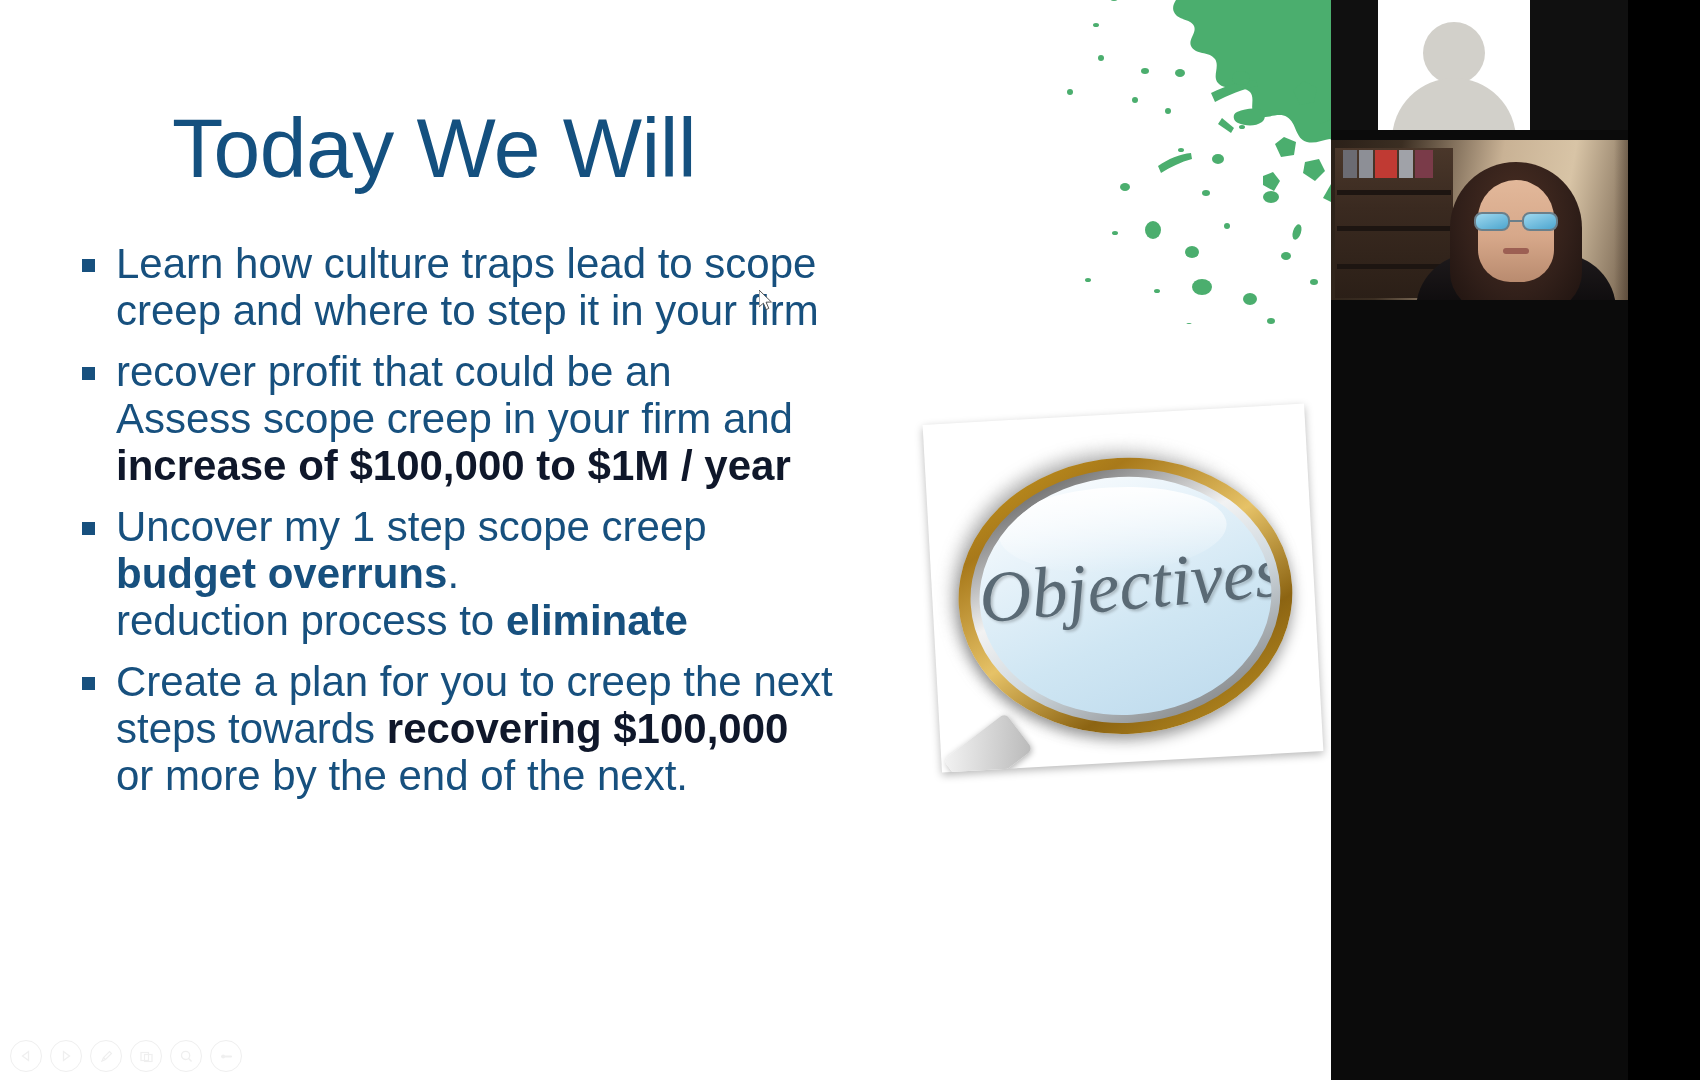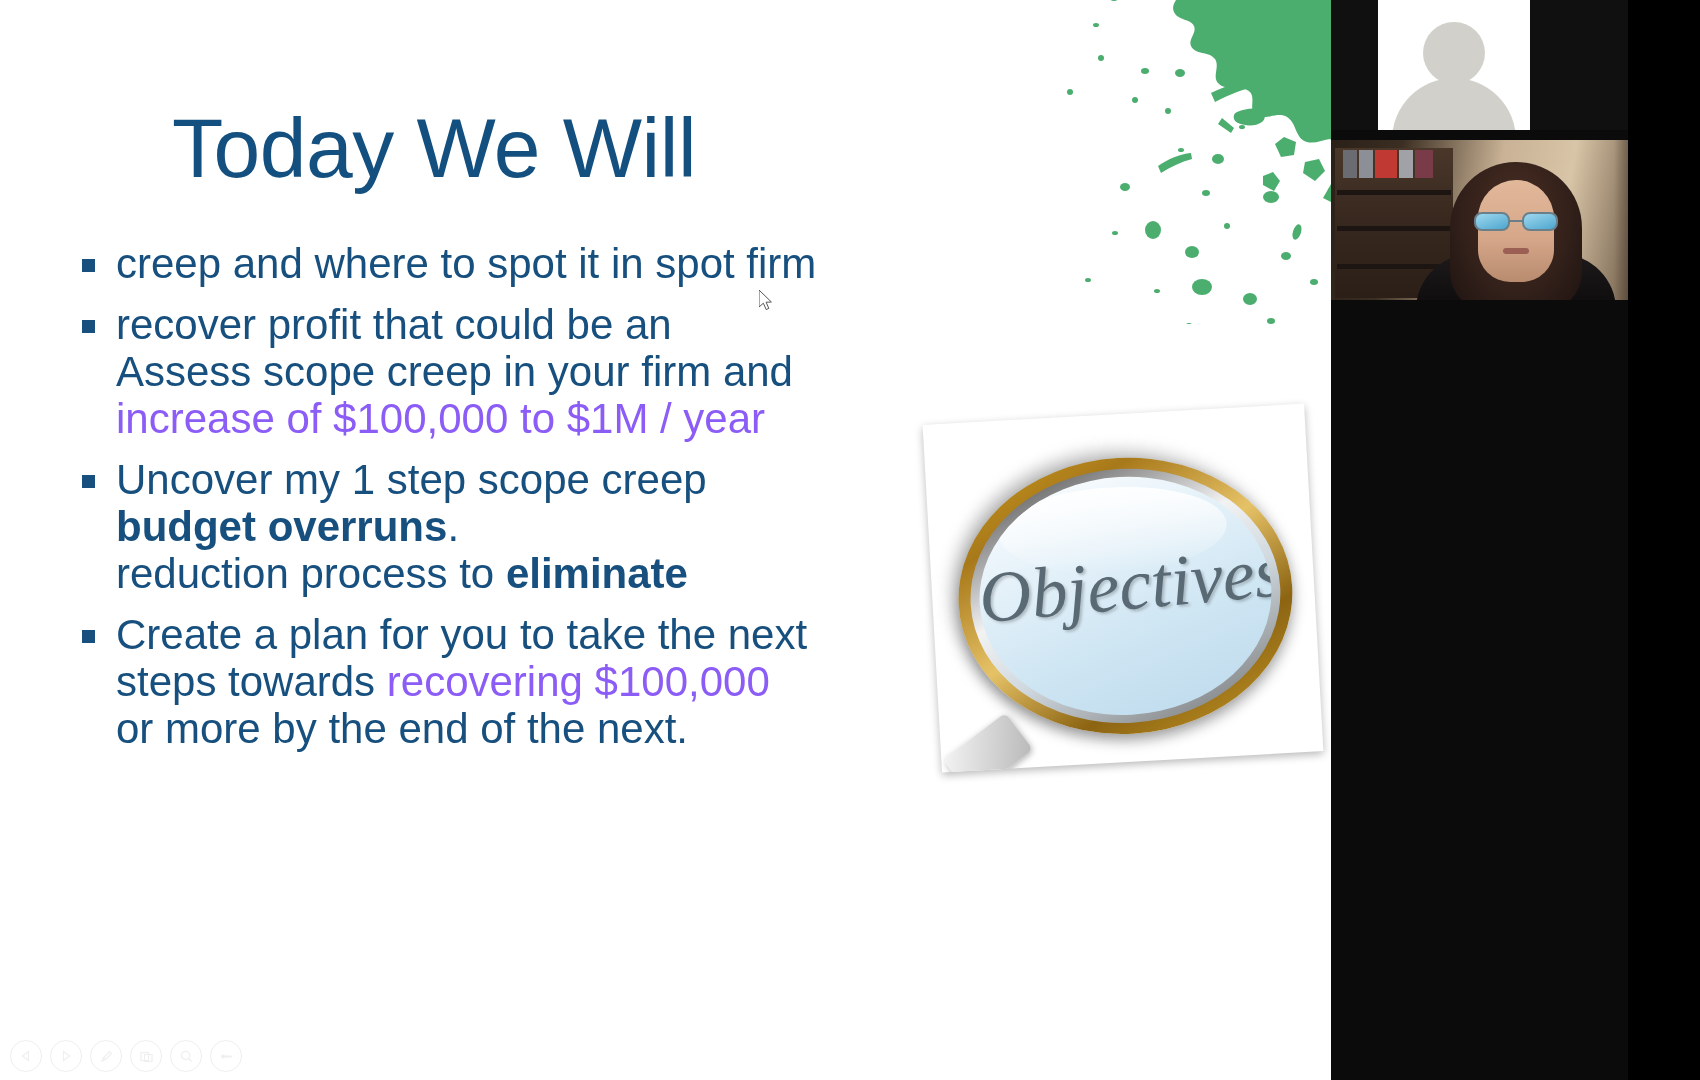--- a/index.html
+++ b/index.html
@@ -73,21 +73,21 @@
   }
   .bullet .marker {
     position: absolute;
     left: 6px;
     top: 19px;
     width: 13px;
     height: 13px;
     background: #17507E;
   }
   .bullet .line { display: block; white-space: nowrap; }
-  .em-red { color: #8b5cf6; font-weight: normal; }
+  .em-red { color: #0f172a; font-weight: bold; }
   .em-blue { font-weight: bold; }
 
   
   #objectives-photo {
     position: absolute;
     left: 932px;
     top: 414px;
     width: 382px;
     height: 348px;
     transform: rotate(-3.2deg);
@@ -350,37 +350,38 @@
           <ellipse cx="231" cy="199" rx="4" ry="3"></ellipse>
         </g>
       </svg>
     </div>
 
     <h1 id="slide-title">Today We Will</h1>
 
     <div id="bullets">
         <div class="bullet">
           <span class="marker"></span>
-          <span class="line"><span>creep and where to spot it in spot firm</span></span>
+          <span class="line"><span>Learn how culture traps lead to scope</span></span>
+          <span class="line"><span>creep and where to step it in your firm</span></span>
         </div>
         <div class="bullet">
           <span class="marker"></span>
           <span class="line"><span>recover profit that could be an</span></span>
           <span class="line"><span>Assess scope creep in your firm and</span></span>
           <span class="line"><span class="em-red">increase of $100,000 to $1M / year</span></span>
         </div>
         <div class="bullet">
           <span class="marker"></span>
           <span class="line"><span>Uncover my 1 step scope creep</span></span>
           <span class="line"><span class="em-blue">budget overruns</span><span>.</span></span>
           <span class="line"><span>reduction process to </span><span class="em-blue">eliminate</span></span>
         </div>
         <div class="bullet">
           <span class="marker"></span>
-          <span class="line"><span>Create a plan for you to take the next</span></span>
+          <span class="line"><span>Create a plan for you to creep the next</span></span>
           <span class="line"><span>steps towards </span><span class="em-red">recovering $100,000</span></span>
           <span class="line"><span>or more by the end of the next.</span></span>
         </div>
       </div>
 
     <div id="objectives-photo">
       <div class="frame">
         <div class="glass-shadow"></div>
         <div class="handle"></div>
         <div class="rim">

